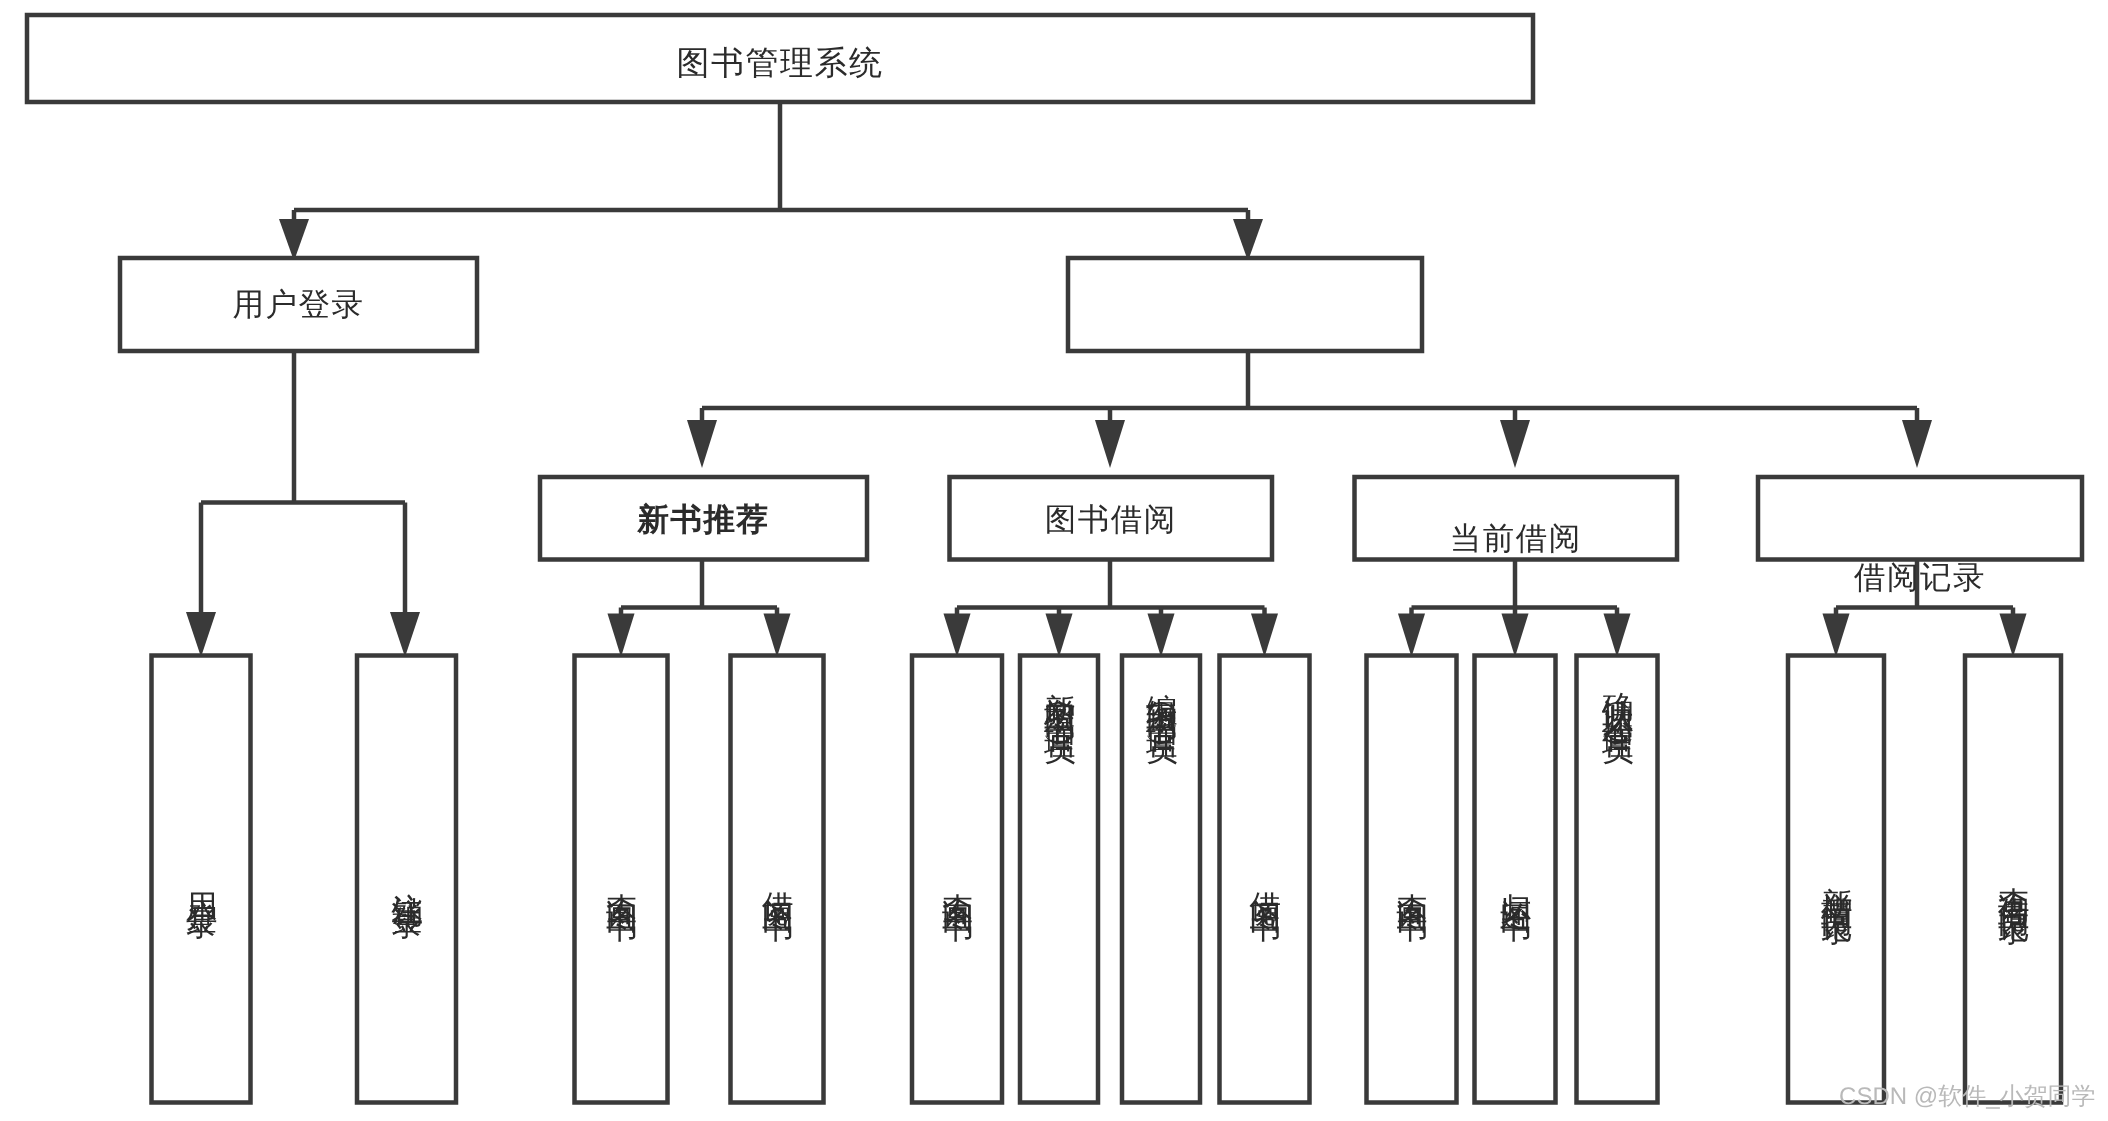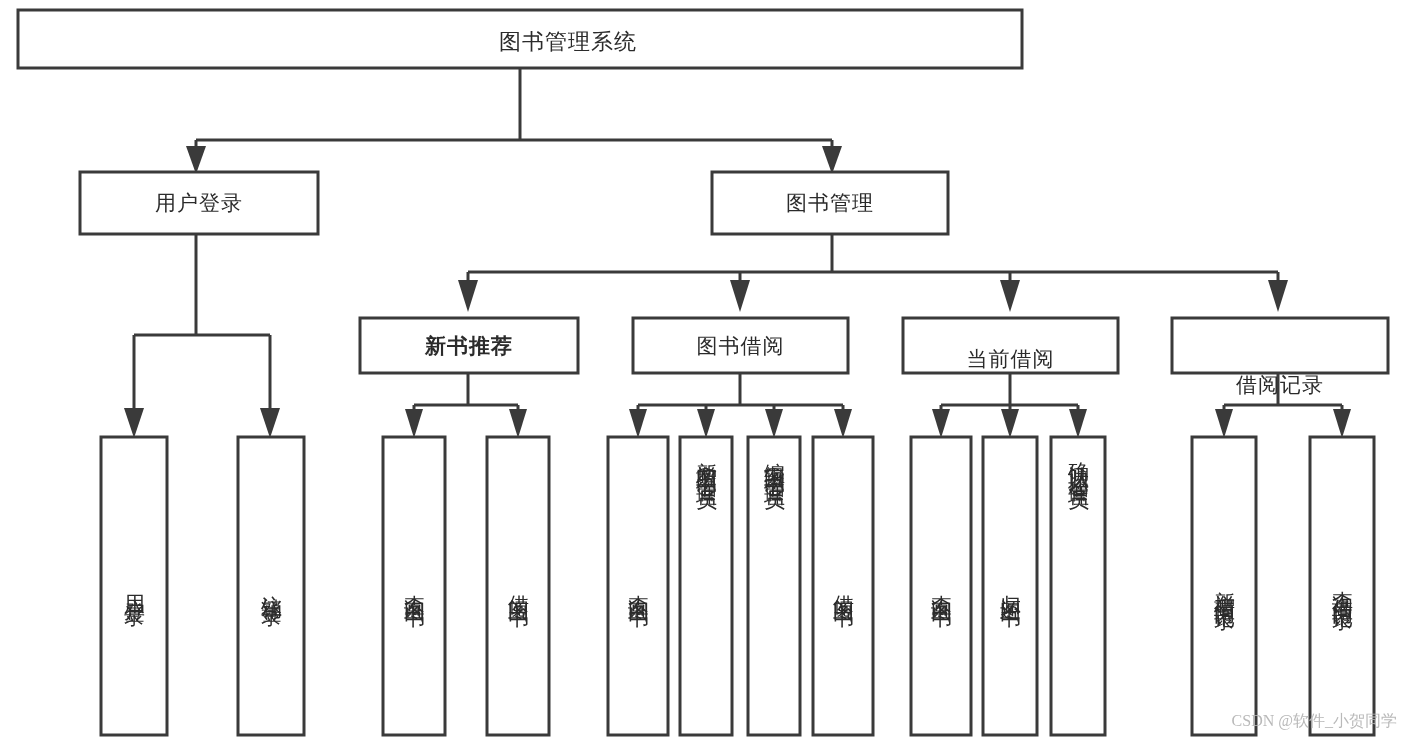--- a/index.html
+++ b/index.html
@@ -70,22 +70,22 @@
     font-family: "DejaVu Sans", "Liberation Sans", sans-serif;
     font-size: 21px;
     color: #2b2b2b;
     white-space: nowrap;
     letter-spacing: 1px;
   }
   .htext.title { font-size: 22px; }
   #watermark {
     position: absolute;
     right: 8px;
-    bottom: 15px;
-    font-family: Liberation Serif, serif;
+    bottom: 5px;
+    font-family: Liberation Sans, sans-serif;
     font-size: 16px;
     color: #b9b9b9;
     white-space: nowrap;
     pointer-events: none;
   }
 </style>
 </head>
 <body>
 
 <div id="diagram-root">
@@ -178,31 +178,28 @@
 
       <rect class="node-box" x="911" y="437" width="60" height="298"></rect>
       <rect class="node-box" x="983" y="437" width="54" height="298"></rect>
       <rect class="node-box" x="1051" y="437" width="54" height="298"></rect>
 
       <rect class="node-box" x="1192" y="437" width="64" height="298"></rect>
       <rect class="node-box" x="1310" y="437" width="64" height="298"></rect>
     </g>
   </svg>
 
-  <div class="htext-wrap" style="left:18px; top:10px; width:1004px; height:64px;margin-left:48px;">
+  <div class="htext-wrap" style="left:18px; top:10px; width:1004px; height:64px;">
     <span class="htext title">图书管理系统</span>
   </div>
 
   <div class="htext-wrap" style="left:80px; top:172px; width:238px; height:62px;">
     <span class="htext">用户登录</span>
   </div>
 
-  <div class="htext-wrap" style="left:712px; top:172px; width:236px; height:62px;">
-    <span class="htext">图书管理</span>
-  </div>
 
   <div class="htext-wrap" style="left:360px; top:318px; width:218px; height:55px;font-weight:bold;">
     <span class="htext">新书推荐</span>
   </div>
 
   <div class="htext-wrap" style="left:633px; top:318px; width:215px; height:55px;text-align:center;">
     <span class="htext">图书借阅</span>
   </div>
 
   <div class="htext-wrap" style="left:903px; top:318px; width:215px; height:55px;align-items:flex-end;">

